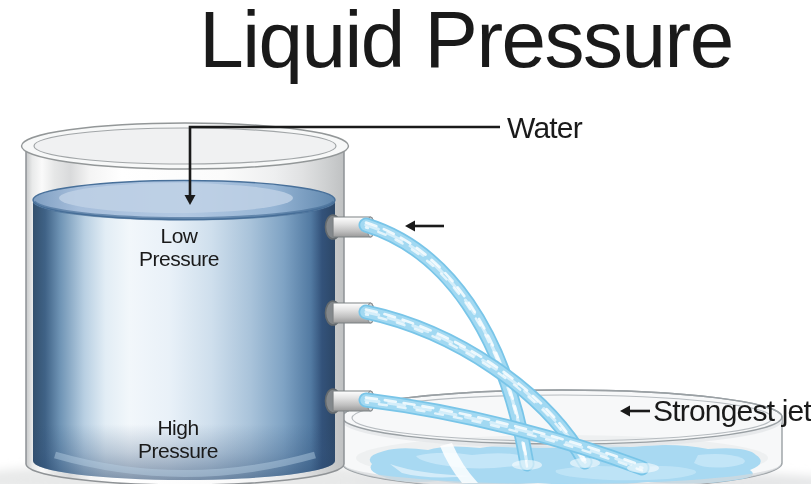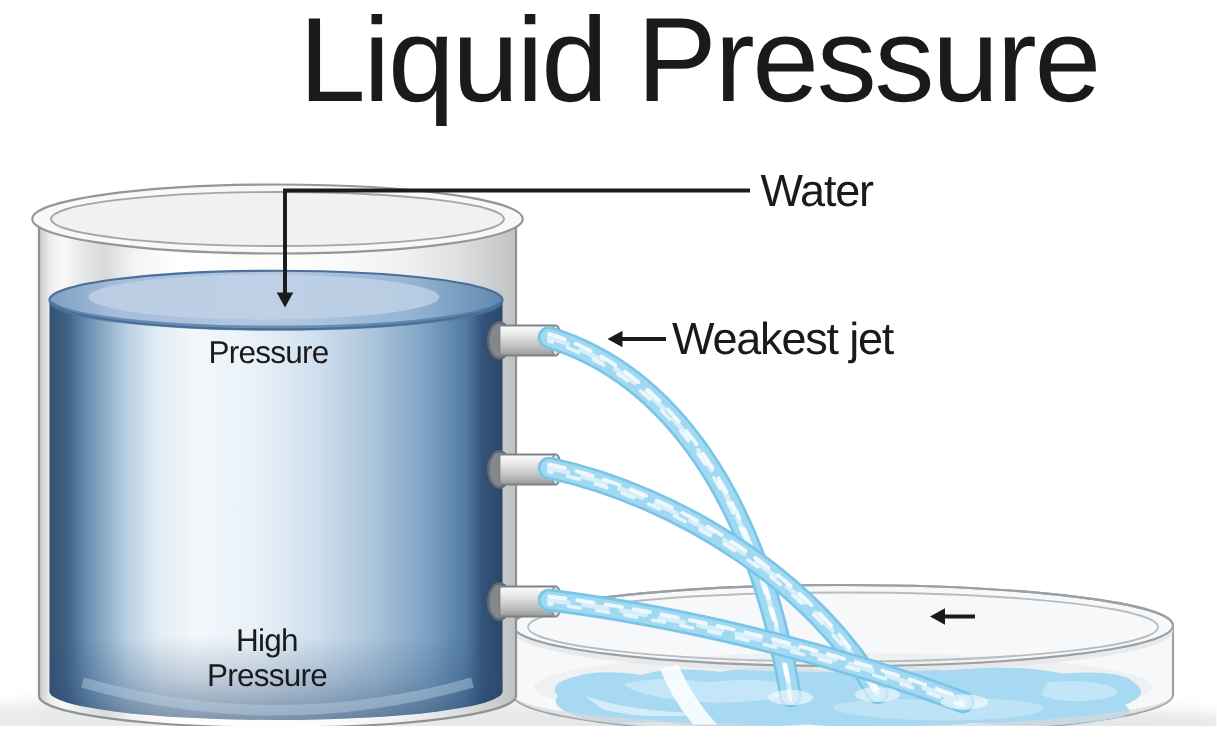--- a/index.html
+++ b/index.html
@@ -180,21 +180,22 @@
     </g>
     <g>
       <path d="M 650,411 L 628,411" fill="none" stroke-width="2.6"></path>
       <path d="M 630,405.5 L 630,416.5 L 620,411 Z" stroke="none"></path>
     </g>
   </g>
 </svg>
 
 <div class="label title">Liquid Pressure</div>
 <div class="label lbl water-label">Water</div>
-<div class="label lbl weakest-label">Weakest jet</div>
+<div class="label lbl strongest-label">Strongest jet</div>
 <div class="label pressure-label low-pressure">
+  <div>Low</div>
   <div>Pressure</div>
 </div>
 <div class="label pressure-label high-pressure">
   <div>High</div>
   <div>Pressure</div>
 </div>
 </div>
 
 </body></html>

